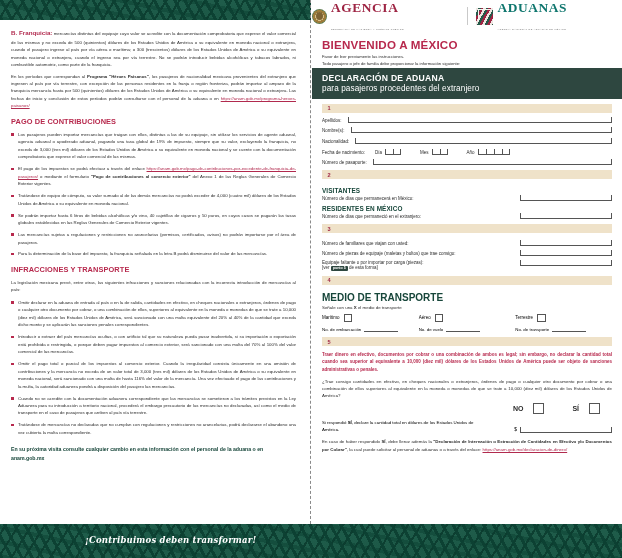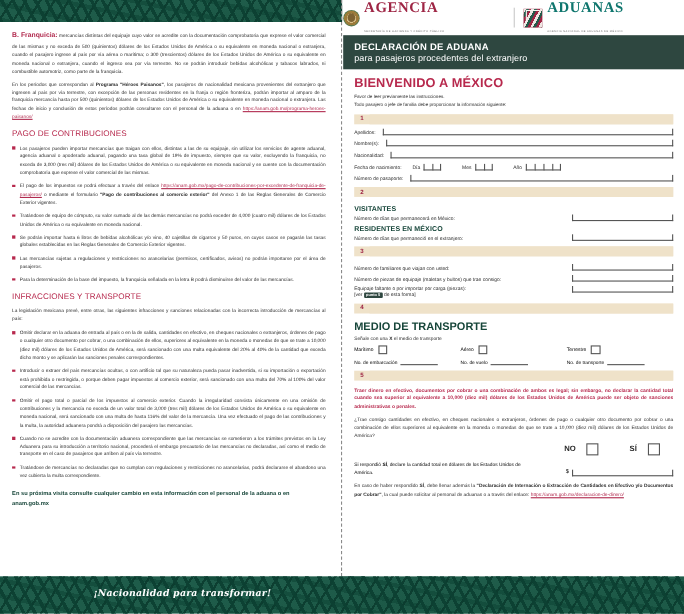--- a/index.html
+++ b/index.html
@@ -64,21 +64,21 @@
     text-align: justify;
     margin-bottom: 4px;
   }
   .lead .hdr {
     color: #b12a4e; font-weight: 700; font-size: 6.2px;
   }
   .lead b { font-weight: 700; color: #2b2b2b; }
   .lead .lnk { color: #b12a4e; text-decoration: underline; }
   .sect-h {
     color: #b7294d;
-    font-weight: 400;
+    font-weight: 700;
     font-size: 7.4px;
     letter-spacing: .1px;
     margin: 7px 0 5px 0;
   }
   ul.bl { list-style: none; }
   ul.bl li {
     position: relative;
     padding-left: 7px;
     font-size: 4.35px;
     line-height: 1.72;
@@ -355,29 +355,29 @@
       <span id="logo-sep"></span>
       <div class="logo-blk">
         <span class="ad-mark"></span>
         <span class="logo-text">
           <span class="main ad">ADUANAS</span>
           <span class="sub">AGENCIA NACIONAL DE ADUANAS DE MÉXICO</span>
         </span>
       </div>
     </div>
 
-    <div id="dec-bar">
-      <div class="t1">DECLARACIÓN DE ADUANA</div>
-      <div class="t2">para pasajeros procedentes del extranjero</div>
-    </div>
-
     <div id="welcome-wrap">
       <div id="welcome">BIENVENIDO A MÉXICO</div>
       <div class="intro">Favor de leer previamente las instrucciones.</div>
       <div class="intro" style="margin-top:0">Todo pasajero o jefe de familia debe proporcionar la información siguiente:</div>
+    </div>
+
+    <div id="dec-bar">
+      <div class="t1">DECLARACIÓN DE ADUANA</div>
+      <div class="t2">para pasajeros procedentes del extranjero</div>
     </div>
 
     <div class="numbar">
       <span class="n">1</span>
       <span class="bar-rest"></span>
     </div>
     <div class="fields">
       <div class="frow">
         <span class="flabel">Apellidos:</span>
         <span class="fline"></span>
@@ -527,16 +527,16 @@
         <span class="u"></span>
       </span>
     </div>
 
     <p class="final">
       <span>En caso de haber respondido </span><b>SÍ</b><span>, debe llenar además la </span><b>"Declaración de Internación o Extracción de Cantidades en Efectivo y/o Documentos por Cobrar"</b><span>, la cual puede solicitar al personal de aduanas o a través del enlace: </span><span class="lnk">https://anam.gob.mx/declaracion-de-dinero/</span>
     </p>
   </div>
 
   <div id="bottom-band" class="greca">
-    <span class="slogan">¡Nacionalidad para transformar!</span>
+    <span class="slogan">¡Contribuimos deben transformar!</span>
   </div>
 
 </div>
 
 </body></html>

